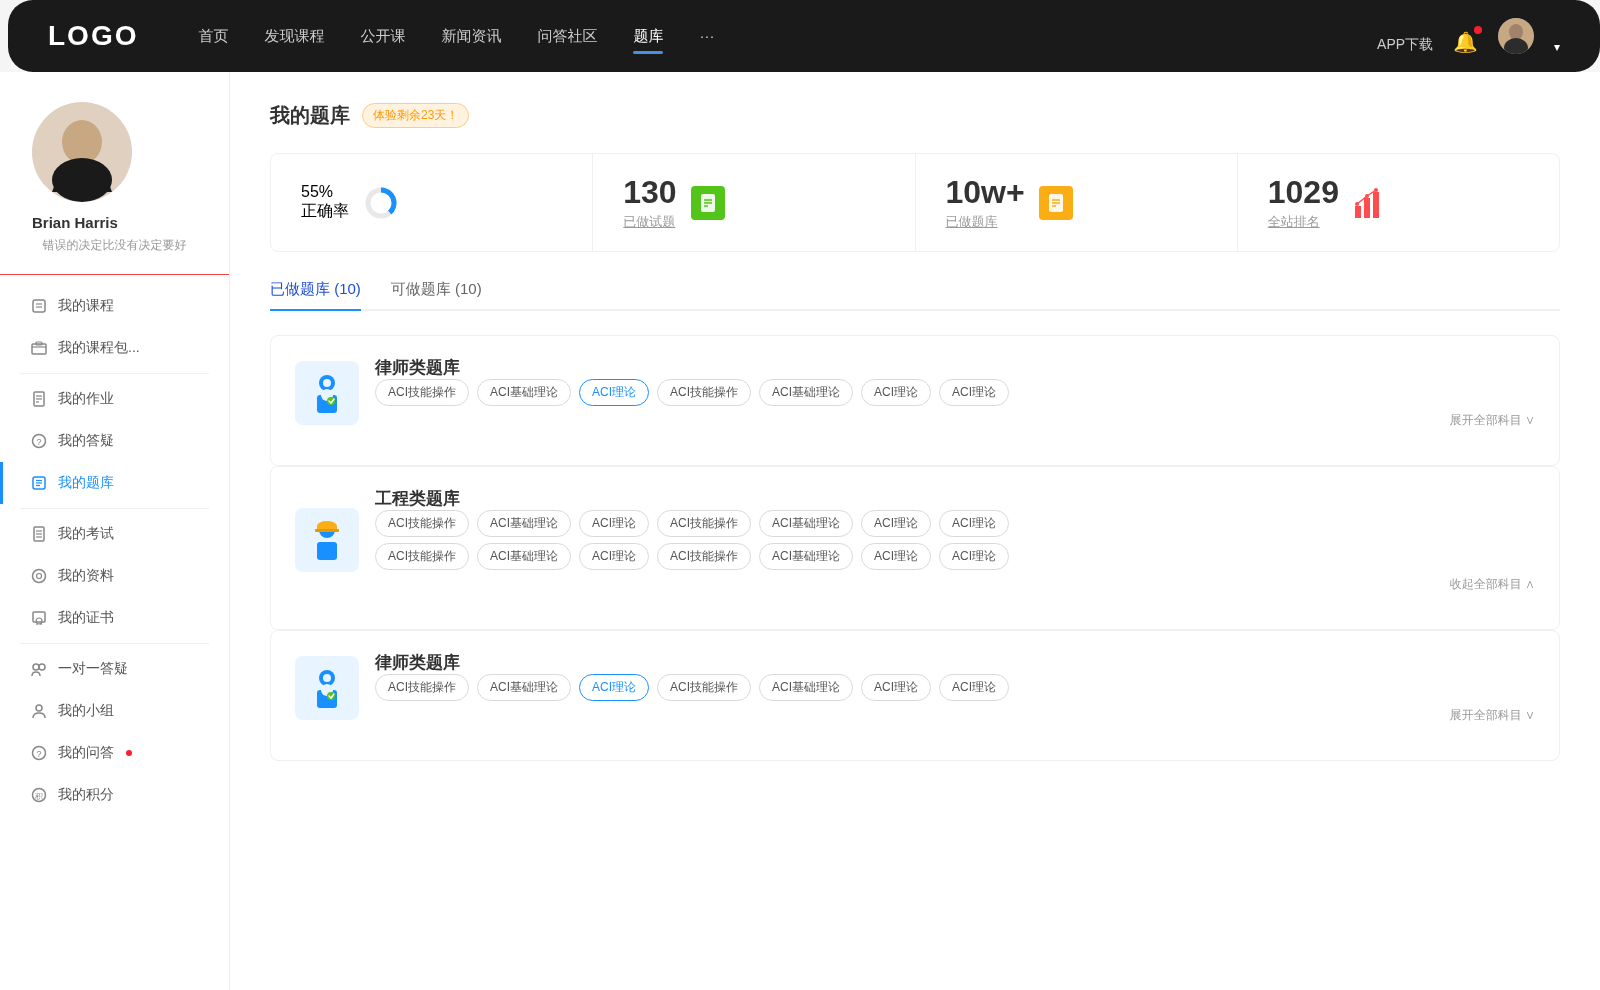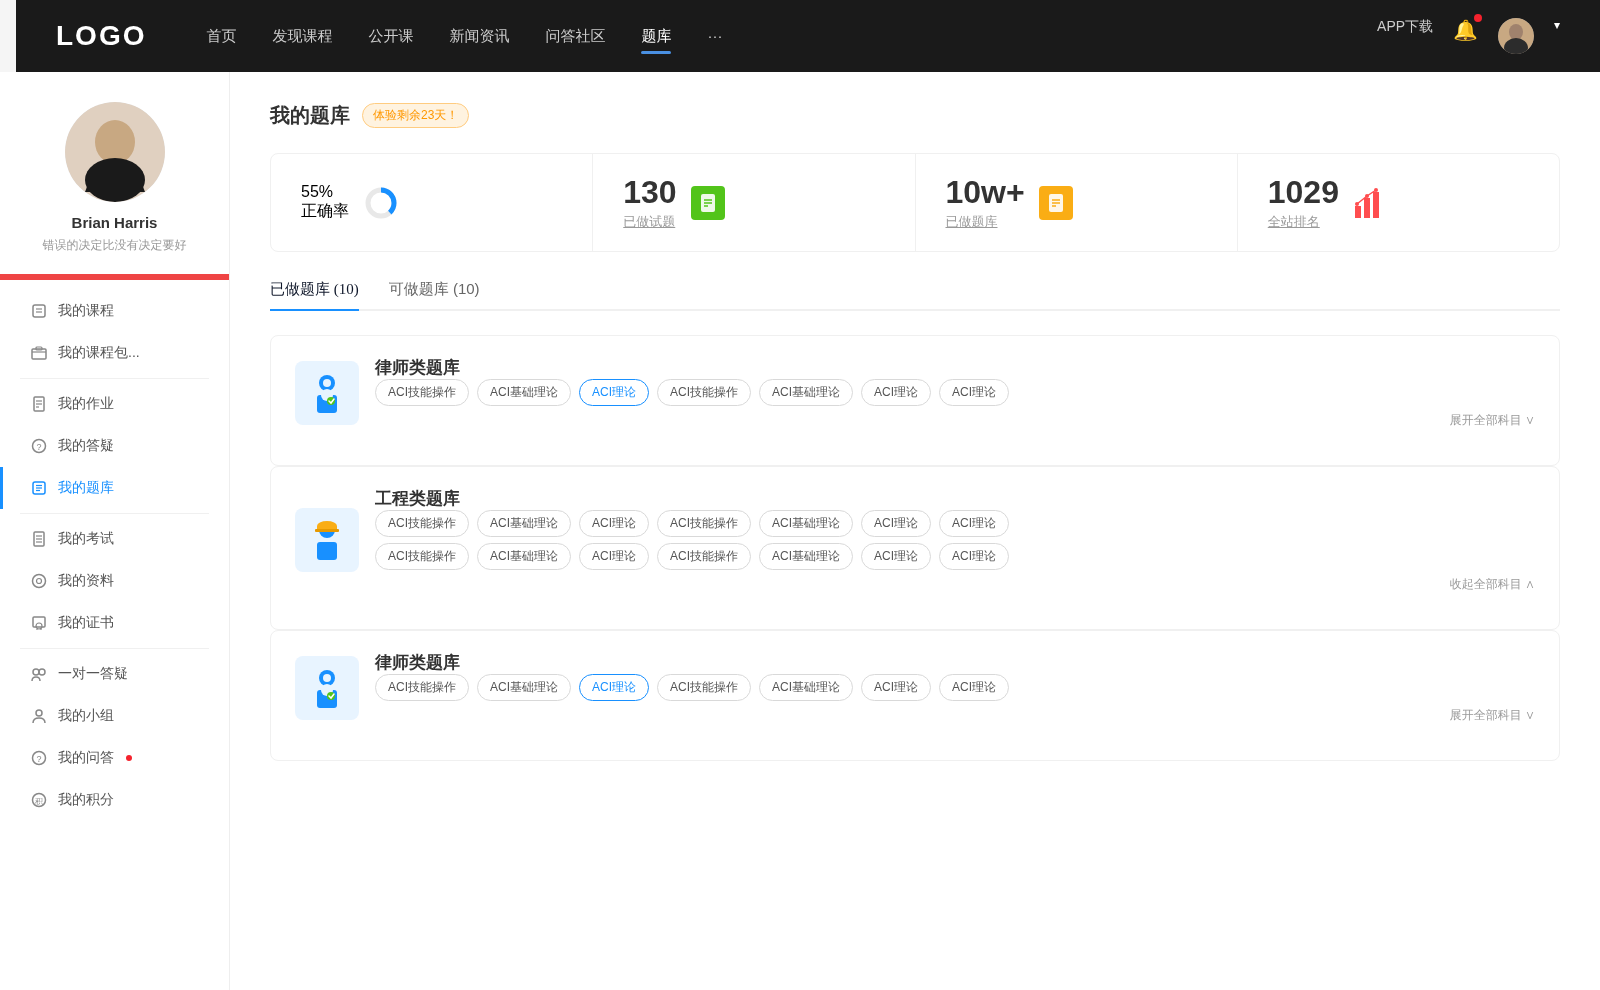--- a/index.html
+++ b/index.html
@@ -6,22 +6,23 @@
     body { font-family: -apple-system, BlinkMacSystemFont, 'PingFang SC', 'Microsoft YaHei', sans-serif; background: #f5f5f5; min-height: 990px; }
 
     
     .topnav {
       background: #1a1a1a;
       height: 72px;
       display: flex;
       align-items: center;
       padding: 0 40px;
       position: fixed;
-      top: 0; left: 16px; right: 0;
+      top: 0; left: 8px; right: 0;
       z-index: 100;
+      border-radius: 25px;
     }
     .topnav-logo {
       color: white;
       font-size: 28px;
       font-weight: 900;
       letter-spacing: 2px;
       margin-right: 60px;
     }
     .topnav-menu {
       display: flex;
@@ -42,21 +43,21 @@
       content: '';
       position: absolute;
       bottom: -4px;
       left: 0; right: 0;
       height: 3px;
       background: #4A90E2;
       border-radius: 2px;
     }
     .topnav-right {
       display: flex;
-      align-items: flex-start;
+      align-items: flex-end;
       gap: 20px;
     }
     .topnav-app {
       color: #ccc;
       font-size: 14px;
       cursor: pointer;
     }
     .bell-icon {
       color: white;
       font-size: 20px;
@@ -94,23 +95,22 @@
     .sidebar {
       width: 230px;
       background: white;
       flex-shrink: 0;
       padding: 30px 0;
       border-right: 1px solid #eee;
     }
     .sidebar-profile {
       display: flex;
       flex-direction: column;
-      align-items: center;
-      padding: 0 12px 20px;
-      border-bottom: 6px solid #ef4444;
+      padding: 0 32px 20px;
+      border-bottom: 1px solid #ef4444;
     }
     .profile-avatar {
       width: 100px;
       height: 100px;
       border-radius: 50%;
       background: #e0e0e0;
       overflow: hidden;
       margin-bottom: 12px;
     }
     .profile-avatar svg { width: 100%; height: 100%; }
@@ -272,23 +272,22 @@
       border-bottom: 2px solid #f0f0f0;
     }
     .tab {
       font-size: 15px;
       padding-bottom: 10px;
       cursor: pointer;
       color: #666;
       position: relative;
     }
     .tab.active {
-      color: #0f172a;
+      color: #1d4ed8;
       font-weight: 500;
-      font-family: Liberation Serif, serif;
     }
     .tab.active::after {
       content: '';
       position: absolute;
       bottom: -2px;
       left: 0; right: 0;
       height: 2px;
       background: #1890ff;
     }
 

